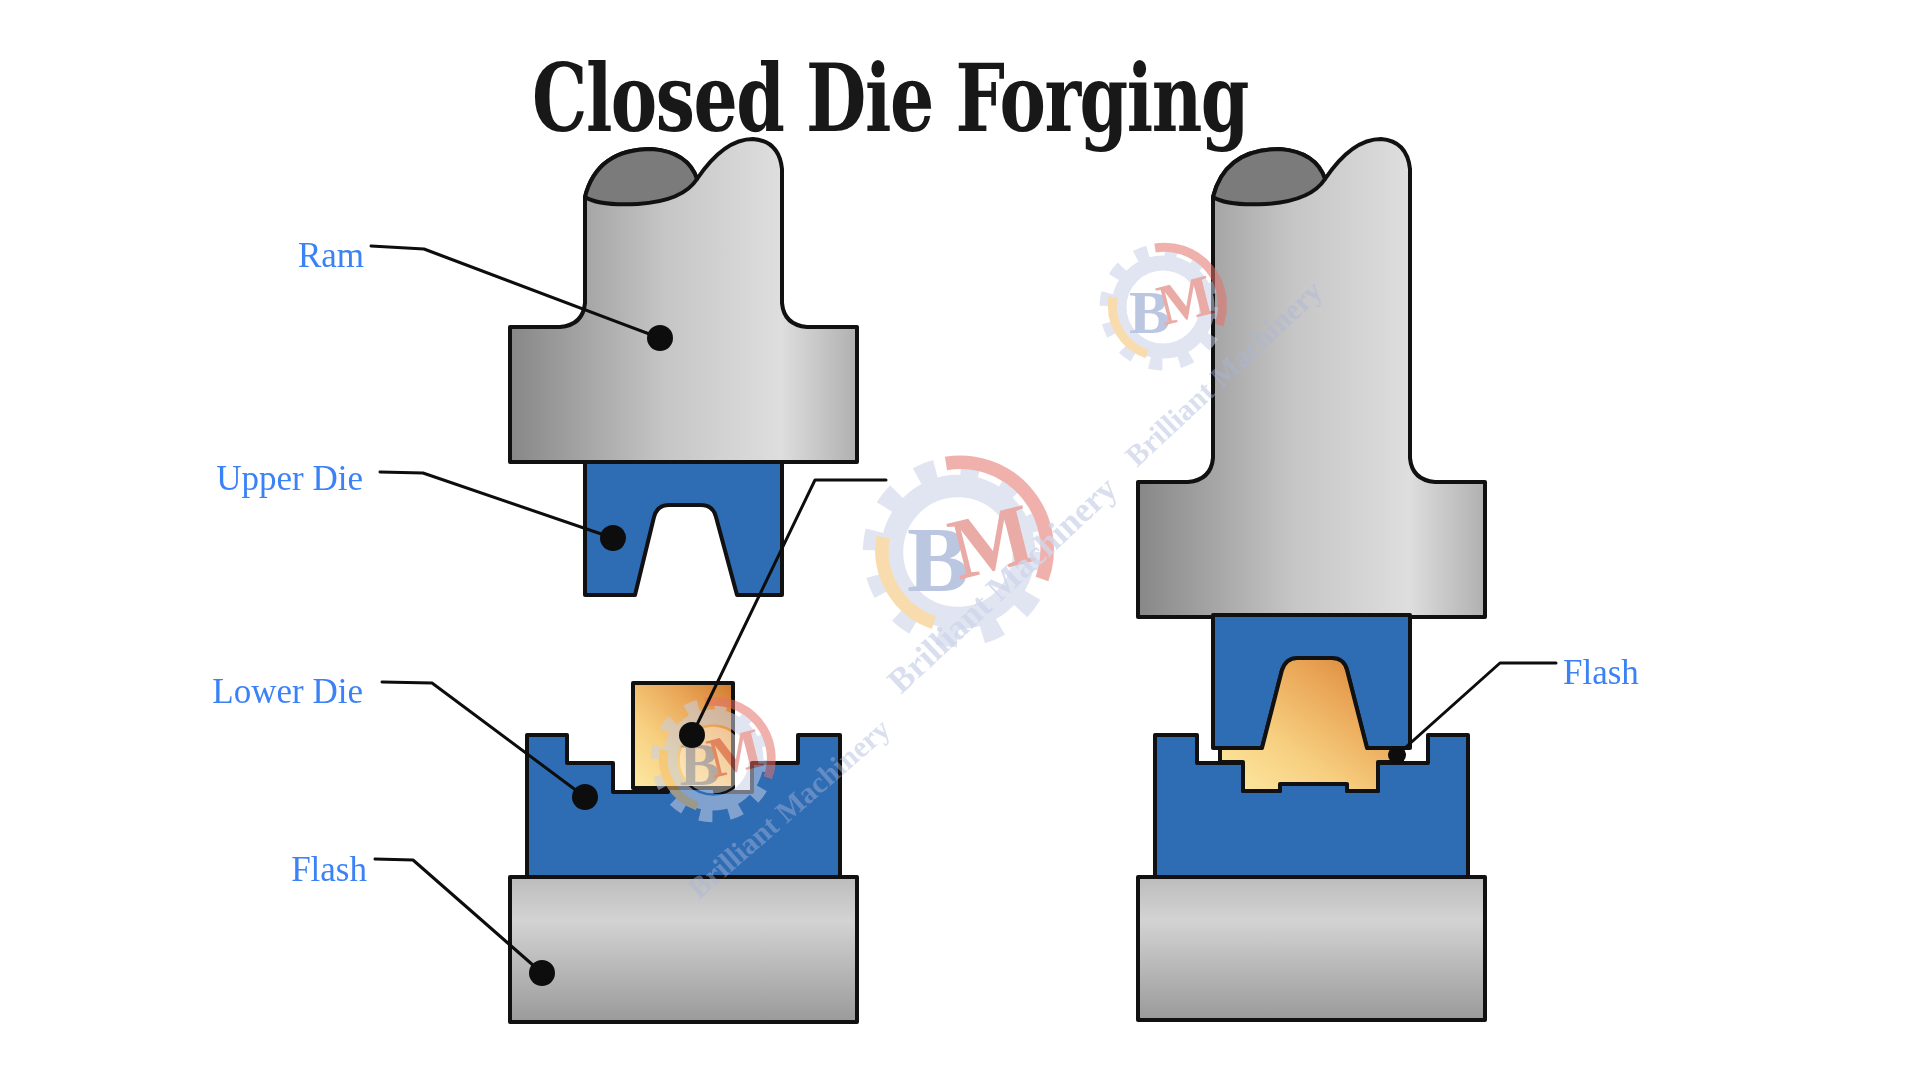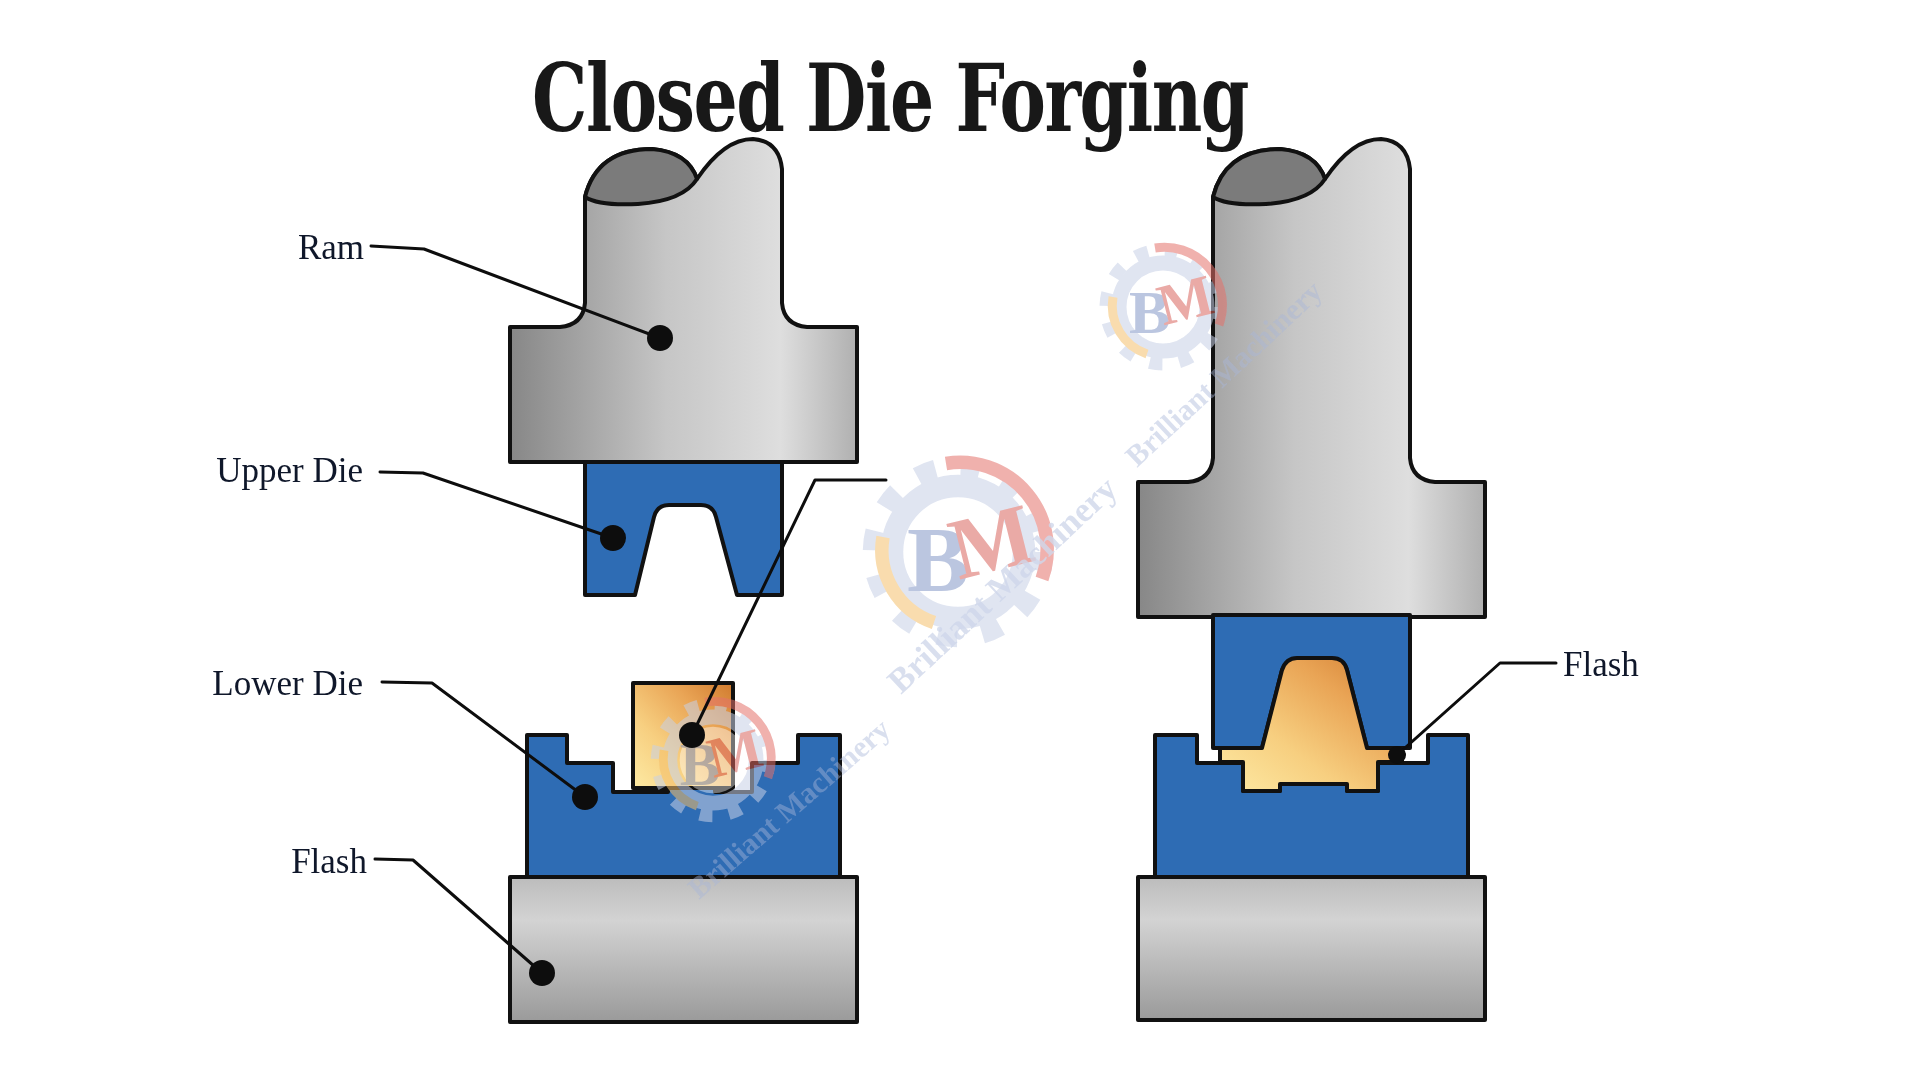--- a/index.html
+++ b/index.html
@@ -3,21 +3,21 @@
 <meta charset="utf-8">
 <style>
   html,body{margin:0;padding:0;background:#fff;}
   #stage{position:relative;width:1920px;height:1080px;background:var(--background,#fff);overflow:hidden;
          font-family:"Liberation Serif","DejaVu Serif",serif;}
   #diagram-svg{position:absolute;left:0;top:0;}
   .shape-outline{stroke:var(--outline-black,#111);stroke-width:4;stroke-linejoin:round;stroke-linecap:round;}
   .die-blue{fill:var(--die-blue,#2e6cb4);}
   .leader{stroke:#0d0d0d;stroke-width:3;fill:none;stroke-linejoin:round;stroke-linecap:round;}
   .leader-dot{fill:#0d0d0d;stroke:none;}
-  .label{position:absolute;color:#0f172a;font-size:35px;line-height:36px;white-space:nowrap;}
+  .label{position:absolute;color:#3b82f6;font-size:35px;line-height:36px;white-space:nowrap;margin-top:8px;}
   .label.right-aligned{text-align:right;}
   #page-title{position:absolute;left:290px;top:50px;width:1200px;text-align:center;
       font-family:"DejaVu Serif","Liberation Serif",serif;font-weight:700;font-size:94px;line-height:96px;
       color:#181818;transform:scaleX(.74);letter-spacing:-2px;}
   .wm-text{font-family:"Liberation Serif",serif;font-weight:700;font-size:30px;fill:#a9b7da;opacity:.8;}
   .wm-text.big{font-size:35px;}
 </style>
 </head>
 <body>
 

